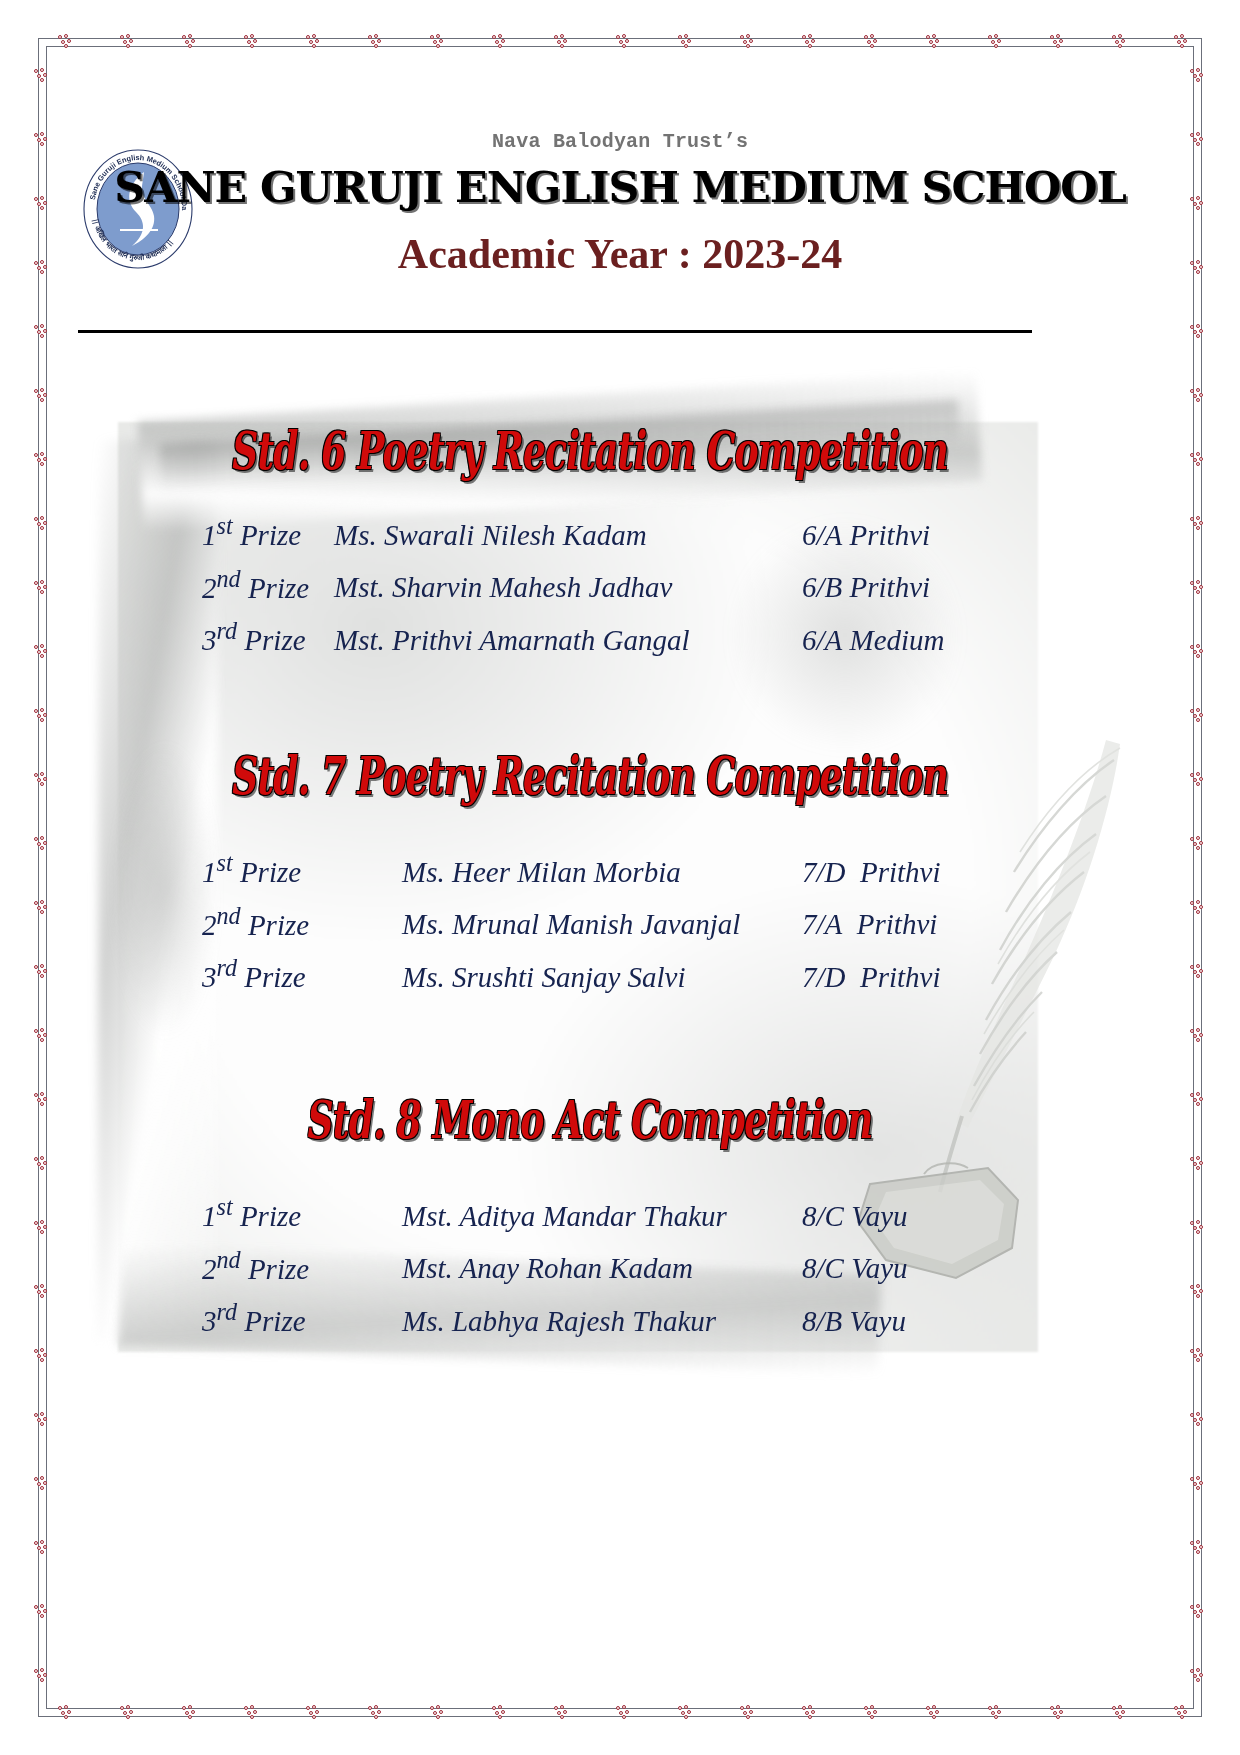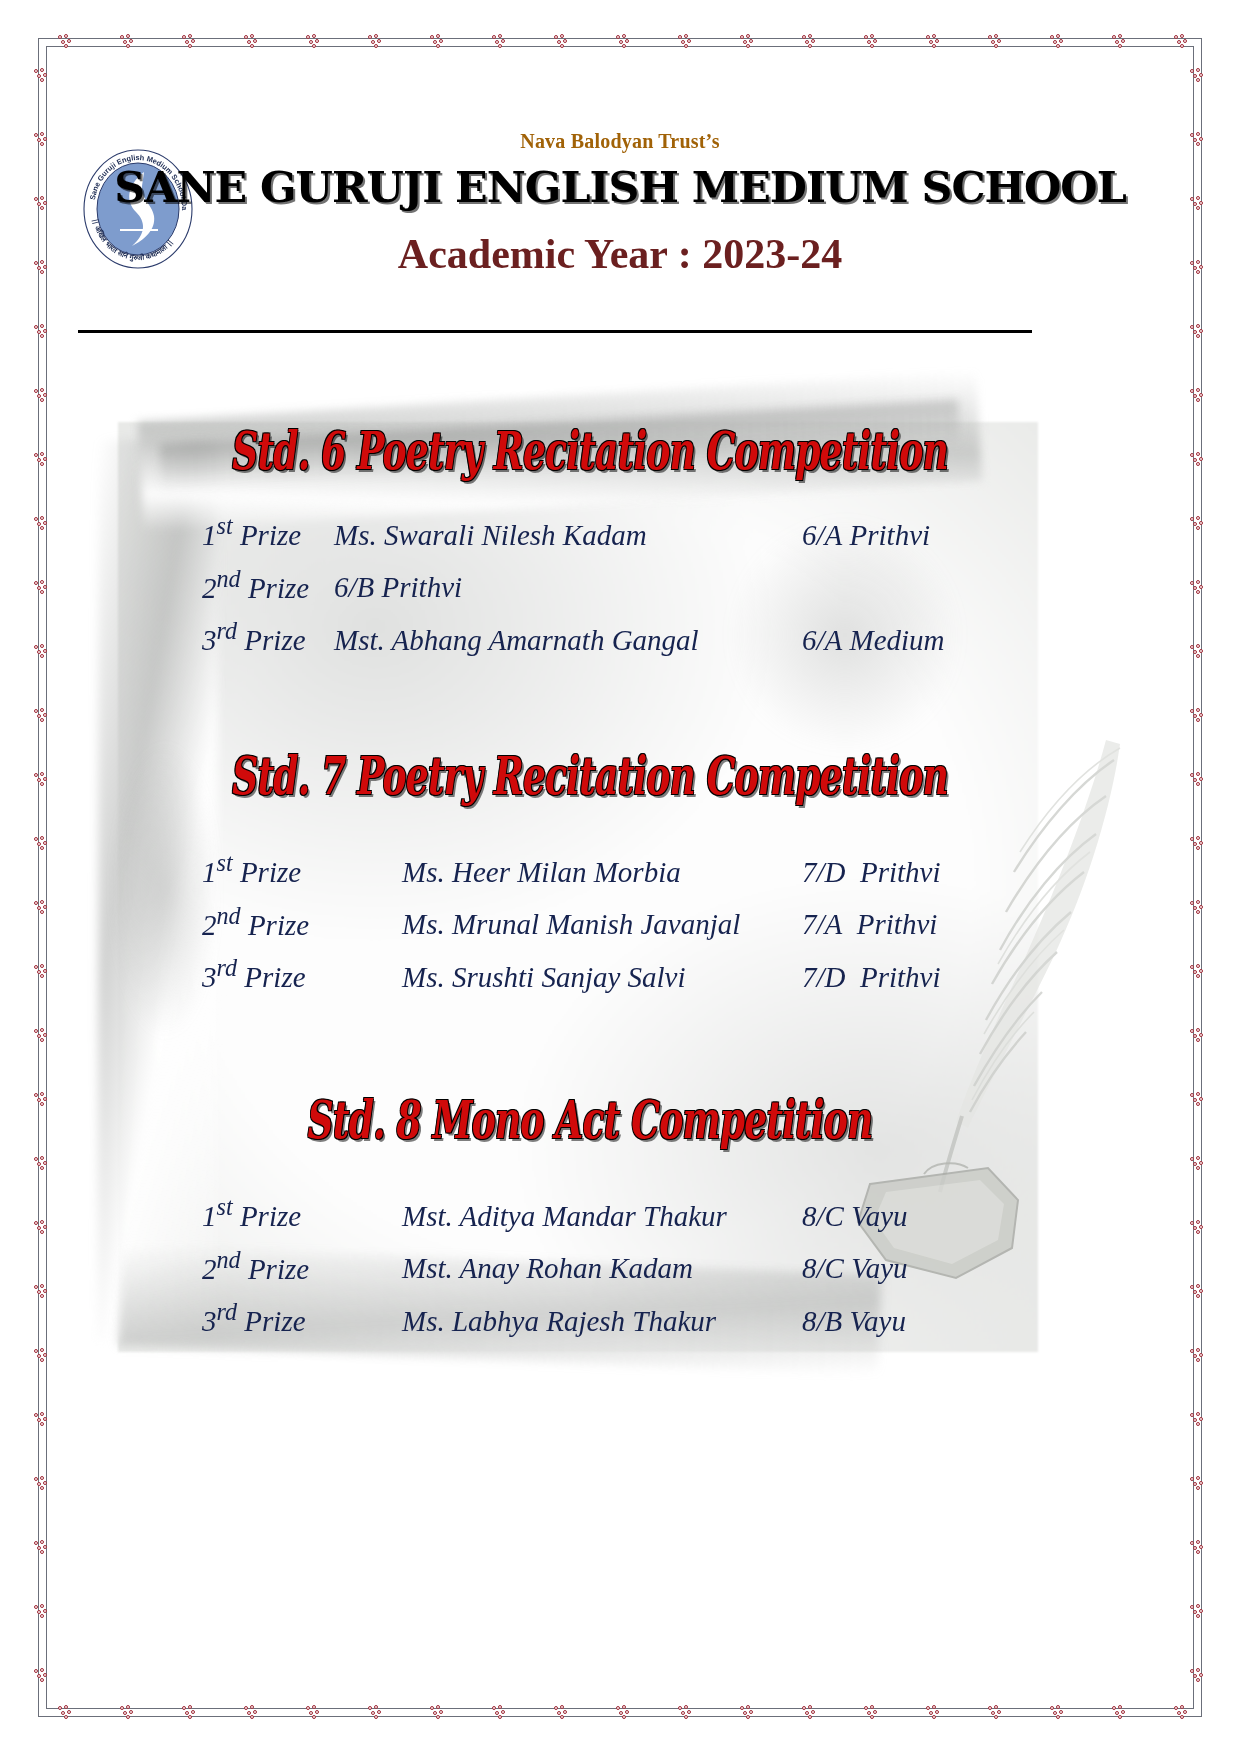--- a/index.html
+++ b/index.html
@@ -60,24 +60,24 @@
   .floral i:nth-child(4){left:8.5px;top:4.5px;}
   .floral i:nth-child(5){left:5.5px;top:9.5px;}
 
   
   .header{
     position:absolute;
     left:70px;top:130px;width:1100px;
     text-align:center;
   }
   .trust-line{
-    font-family:Liberation Serif, serif;
+    font-family:Liberation Mono, monospace;
     font-weight:bold;
     font-size:20px;
-    color:#a16207;
+    color:#737373;
     letter-spacing:.2px;
     margin:0 0 10px 0;
   }
   .school-name{
     font-family:"DejaVu Serif", serif;
     font-weight:bold;
     font-size:42px;
     color:#000000;
     letter-spacing:-1px;
     transform:scaleX(1.02);
@@ -927,25 +927,26 @@
   <div class="section s1" style="top:425px;">
     <h2 class="sec-title">Std. 6 Poetry Recitation Competition</h2>
     <div class="rows">
       <div class="row">
         <span class="c-prize"><span class="ord">1</span><sup>st</sup> <span>Prize</span></span>
         <span class="c-name">Ms. Swarali Nilesh Kadam</span>
         <span class="c-cls"><span>6/A</span>&nbsp;<span>Prithvi</span></span>
       </div>
       <div class="row">
         <span class="c-prize"><span class="ord">2</span><sup>nd</sup> <span>Prize</span></span>
+        <span class="c-name">Mst. Sharvin Mahesh Jadhav</span>
         <span class="c-cls"><span>6/B</span>&nbsp;<span>Prithvi</span></span>
       </div>
       <div class="row">
         <span class="c-prize"><span class="ord">3</span><sup>rd</sup> <span>Prize</span></span>
-        <span class="c-name">Mst. Abhang Amarnath Gangal</span>
+        <span class="c-name">Mst. Prithvi Amarnath Gangal</span>
         <span class="c-cls"><span>6/A</span>&nbsp;<span>Medium</span></span>
       </div>
     </div>
   </div>
 
   <div class="section s2" style="top:750px;">
     <h2 class="sec-title">Std. 7 Poetry Recitation Competition</h2>
     <div class="rows" style="margin-top:42px;">
       <div class="row">
         <span class="c-prize"><span class="ord">1</span><sup>st</sup> <span>Prize</span></span>

